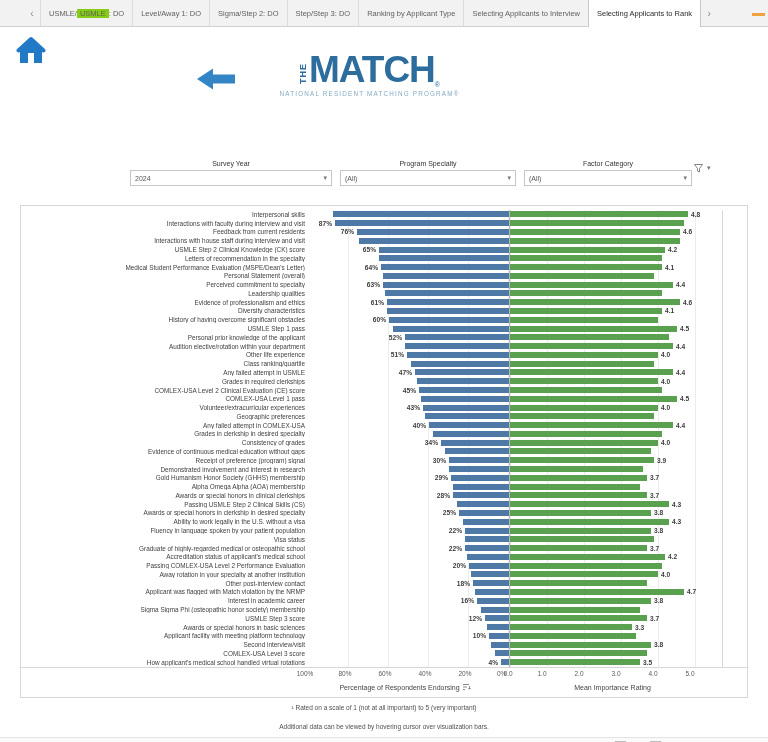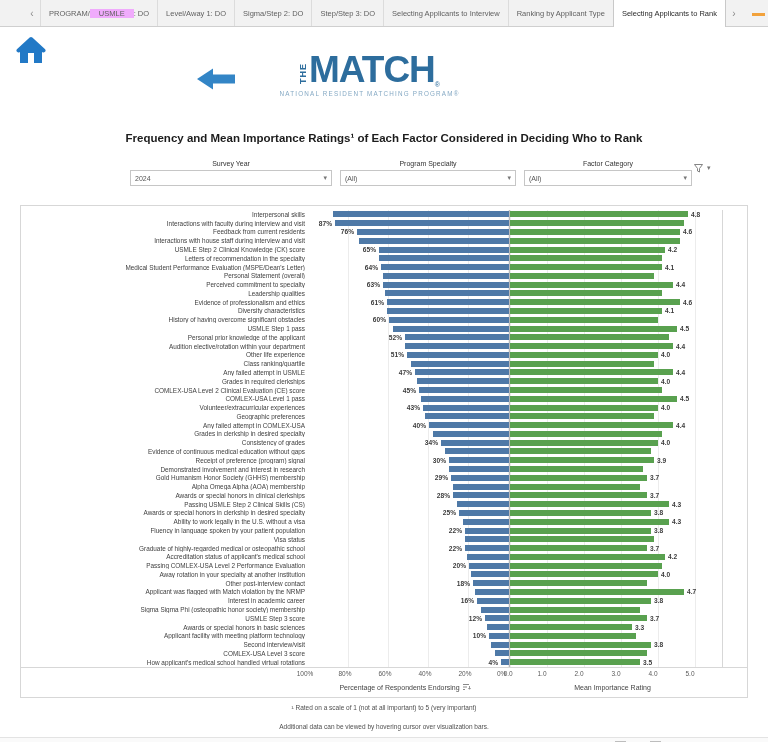--- a/index.html
+++ b/index.html
@@ -10,21 +10,21 @@
           border-bottom:1px solid #cfcfcf;display:flex;align-items:stretch;box-sizing:border-box;}
   .tab-scroll{width:16px;display:flex;align-items:center;justify-content:center;color:#8a8a8a;
               font-size:10px;cursor:pointer;}
   .tab-scroll.left{margin-left:24px;}
   #tabs{display:flex;align-items:stretch;}
   .tab{display:flex;align-items:center;padding:0 8px;font-size:7.5px;color:#5f5f5f;
        border-left:1px solid #dcdcdc;white-space:nowrap;cursor:pointer;}
   .tab:last-child{border-right:1px solid #dcdcdc;}
   .tab.active{background:#fff;color:#2b2b2b;border-left:1px solid #c9c9c9;border-right:1px solid #c9c9c9;
               margin-bottom:-1px;}
-  .tab .hl{background:#f0abfc;padding:0 9px;}
+  .tab .hl{background:#84cc16;padding:0 3px;}
   .orange-dash{position:absolute;right:3px;top:13px;width:13px;height:3px;background:#f2a23c;}
   
   .content{position:absolute;left:0;top:27px;width:768px;height:715px;}
   .home{position:absolute;left:16px;top:9px;width:30px;height:30px;cursor:pointer;}
   .back-arrow{position:absolute;left:197px;top:41px;width:38px;height:22px;cursor:pointer;}
   .logo{position:absolute;left:262px;top:24px;width:215px;text-align:center;}
   .logo-main{display:flex;align-items:flex-end;justify-content:center;}
   .logo-the{writing-mode:vertical-rl;transform:rotate(180deg);font-size:9px;font-weight:bold;
             color:#2d6d9d;letter-spacing:1px;line-height:9px;margin:0 1px 4px 0;}
   .logo-match{font-size:37px;font-weight:bold;color:#2d6d9d;letter-spacing:-1px;line-height:37px;}
@@ -80,34 +80,34 @@
 </style>
 </head>
 <body>
 
 <div class="page">
 
   <div class="tabbar">
     <div class="tab-scroll left">‹</div>
     <div id="tabs">
   <div class="tab">
-          <span>PROGRAM/</span>
+          <span>USMLE/</span>
           <span class="hl">USMLE</span>
           <span>: DO</span>
         </div>
 
   <div class="tab">Level/Away 1: DO</div>
 
   <div class="tab">Sigma/Step 2: DO</div>
 
   <div class="tab">Step/Step 3: DO</div>
 
+  <div class="tab">Ranking by Applicant Type</div>
+
   <div class="tab">Selecting Applicants to Interview</div>
-
-  <div class="tab">Ranking by Applicant Type</div>
 
   <div class="tab active">Selecting Applicants to Rank</div>
 </div>
     <div class="tab-scroll">›</div>
     <div class="orange-dash"></div>
   </div>
 
   <div class="content">
 
     <div class="home">
@@ -126,21 +126,20 @@
 
     <div class="logo">
       <div class="logo-main">
         <span class="logo-the">THE</span>
         <span class="logo-match">MATCH</span>
         <span class="logo-reg">®</span>
       </div>
       <div class="logo-sub">NATIONAL RESIDENT MATCHING PROGRAM®</div>
     </div>
 
-    <div class="title">Frequency and Mean Importance Ratings¹ of Each Factor Considered in Deciding Who to Rank</div>
 
     <div class="filter-label" style="left:130px;width:202px;">Survey Year</div>
     <div class="dropdown" style="left:130px;width:202px;">
       <span>2024</span>
       <span class="dd-caret">▾</span>
     </div>
 
     <div class="filter-label" style="left:340px;width:176px;">Program Specialty</div>
     <div class="dropdown" style="left:340px;width:176px;">
       <span>(All)</span>

